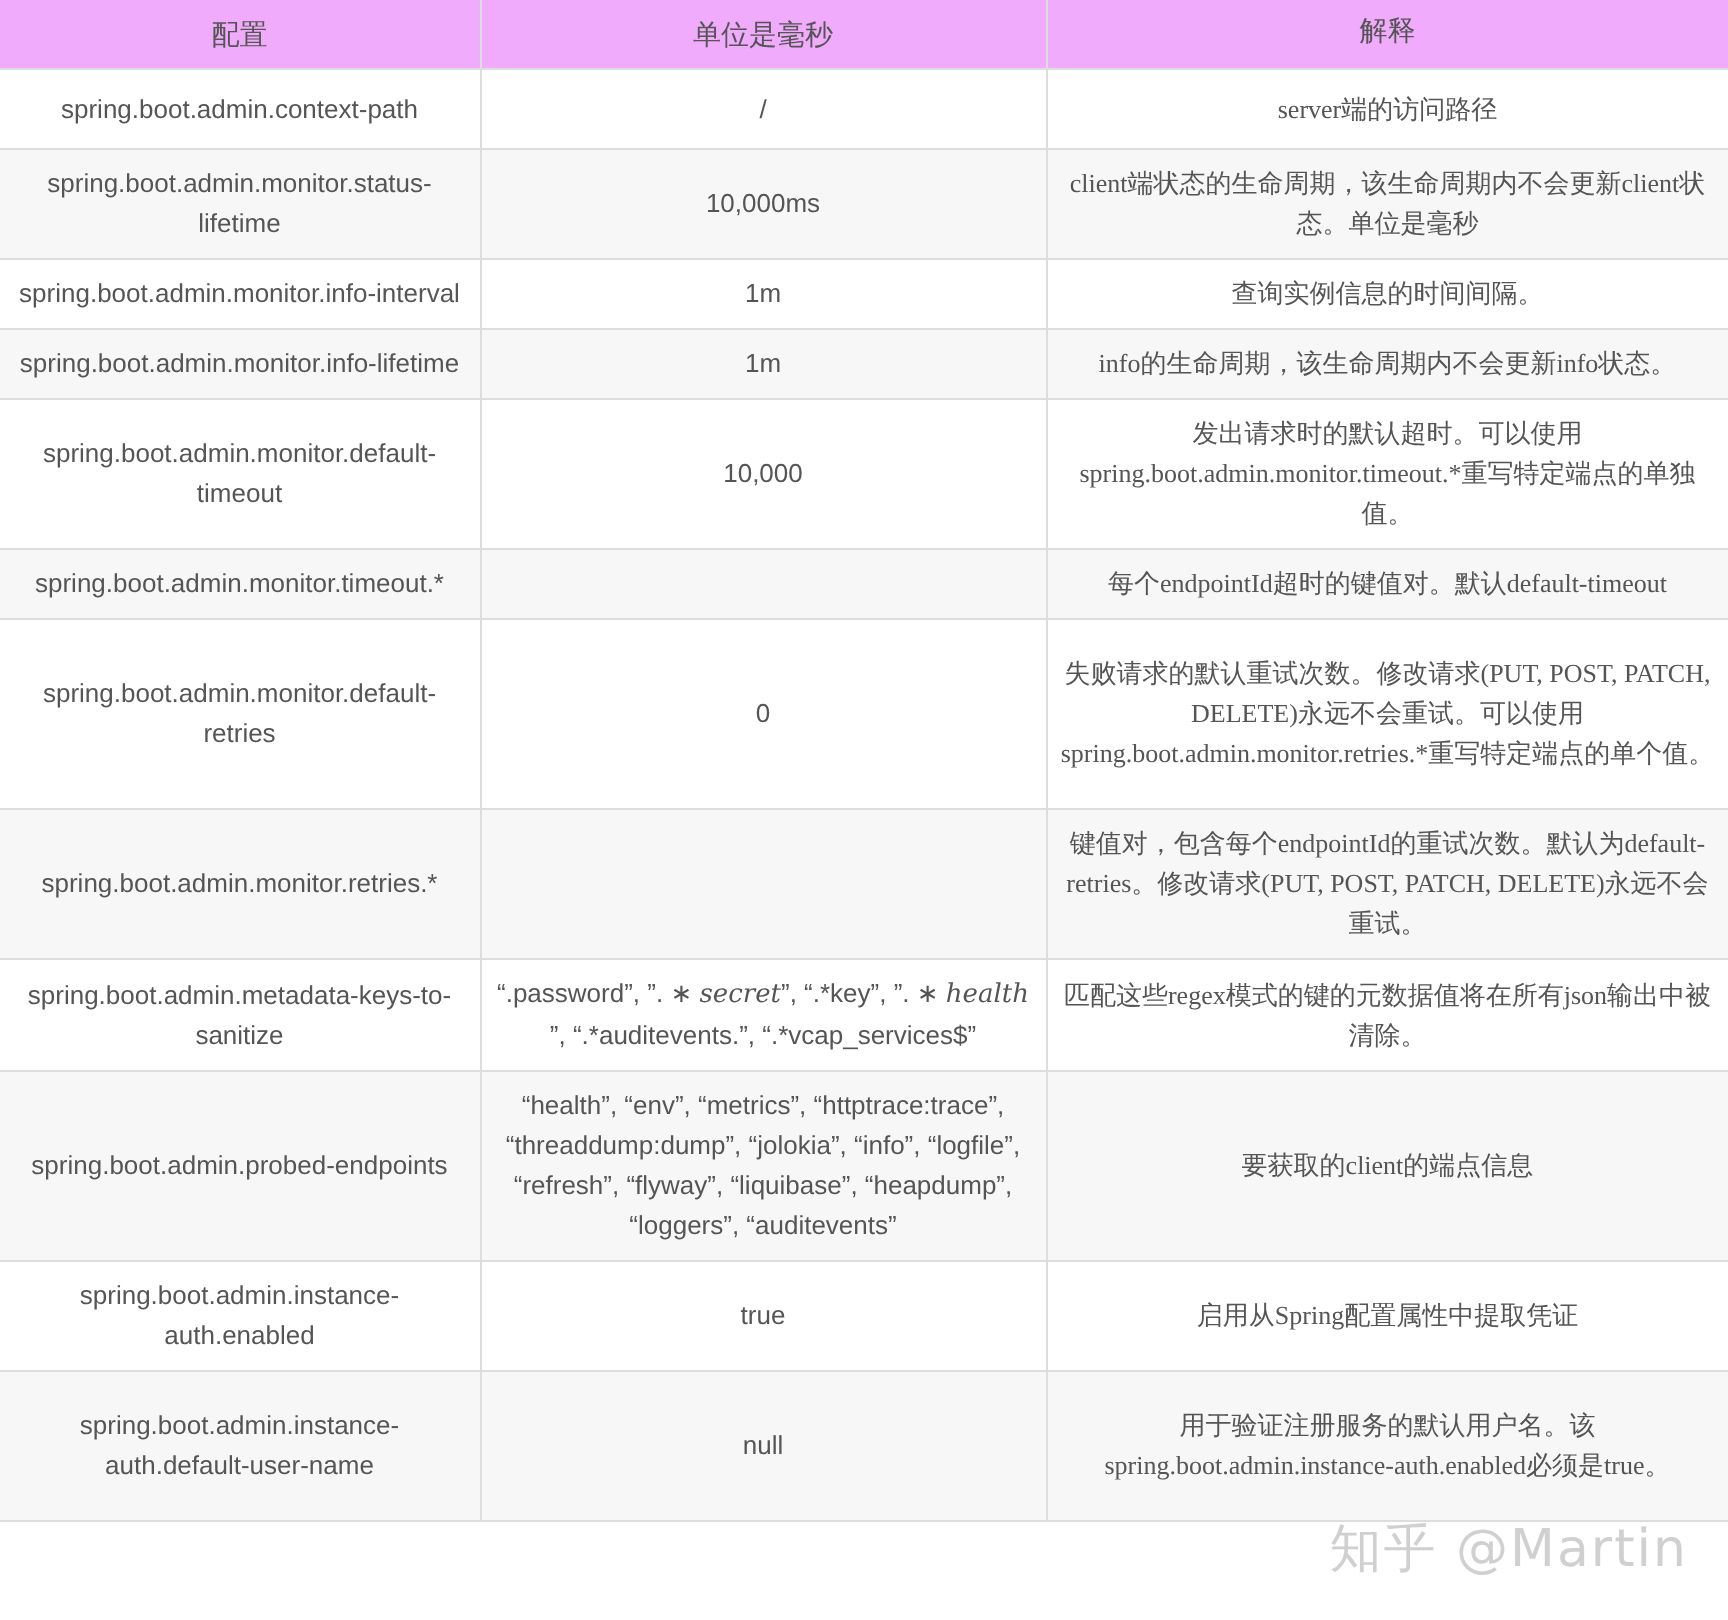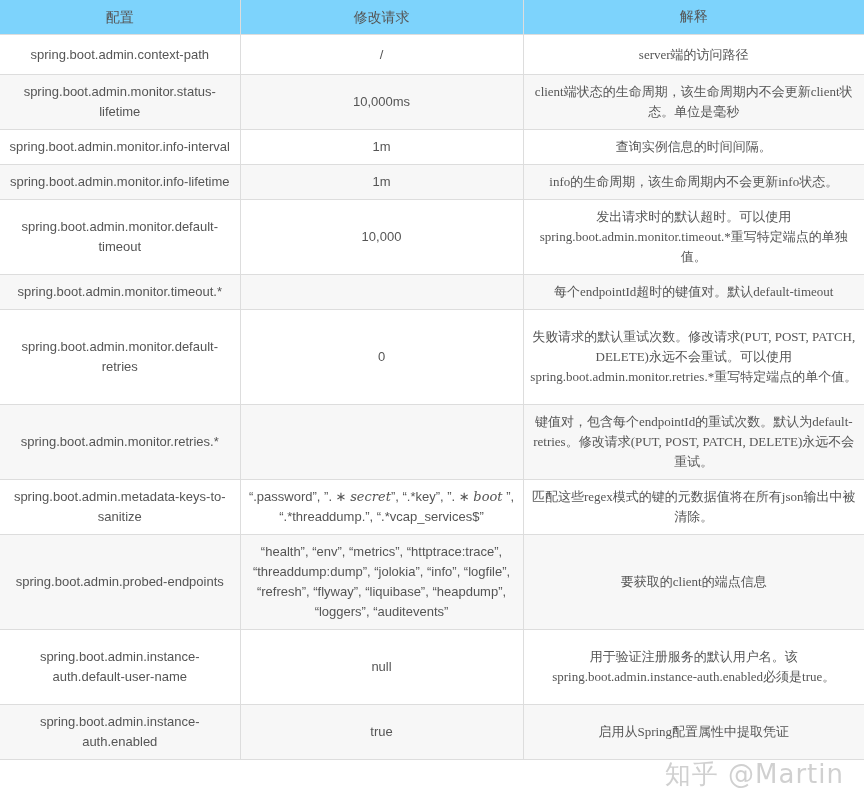--- a/index.html
+++ b/index.html
@@ -5,21 +5,21 @@
   html, body { margin: 0; padding: 0; background: #ffffff; }
   body { width: 864px; height: 810px; overflow: hidden; position: relative;
          font-family: "Liberation Sans", "DejaVu Sans", sans-serif; color: #555555; }
   table.config-table { border-collapse: collapse; width: 864px; table-layout: fixed; }
   table.config-table col.c1 { width: 240px; }
   table.config-table col.c2 { width: 283px; }
   table.config-table col.c3 { width: 341px; }
   th, td { border: 1px solid #dddddd; text-align: center; vertical-align: middle;
            font-size: 13px; line-height: 20px; padding: 7px 6px; font-weight: normal;
            word-wrap: break-word; overflow-wrap: break-word; }
-  thead th { background: #7dd3fc; color: #555555; font-size: 14px; height: 20px; padding: 7px 6px; }
+  thead th { background: #f0abfc; color: #555555; font-size: 14px; height: 20px; padding: 7px 6px; }
   tbody tr:nth-child(odd) td { background: #ffffff; }
   tbody tr:nth-child(even) td { background: #f7f7f7; }
   th:first-child, td:first-child { border-left: none; }
   th:last-child, td:last-child { border-right: none; font-family: Liberation Serif, serif; }
   thead th { border-top: none; }
   .math { font-family: "DejaVu Serif", "Liberation Serif", serif; font-style: italic; }
   .watermark { position: absolute; right: 20px; bottom: 18px; font-size: 26px; color: rgba(120,120,120,0.35);
                letter-spacing: 1px; pointer-events: none; font-family: "DejaVu Sans", sans-serif; }
 </style>
 </head>
@@ -27,21 +27,21 @@
 
 <table class="config-table">
   <colgroup>
       <col class="c1">
       <col class="c2">
       <col class="c3">
     </colgroup>
   <thead>
     <tr>
       <th>配置</th>
-      <th>修改请求</th>
+      <th>单位是毫秒</th>
       <th>解释</th>
     </tr>
   </thead>
   <tbody>
     <tr style="height:40px">
       <td>spring.boot.admin.context-path</td>
       <td>/</td>
       <td>server端的访问路径</td>
     </tr>
     <tr style="height:55px">
@@ -74,34 +74,34 @@
       <td>0</td>
       <td>失败请求的默认重试次数。修改请求(PUT, POST, PATCH, DELETE)永远不会重试。可以使用spring.boot.admin.monitor.retries.*重写特定端点的单个值。</td>
     </tr>
     <tr style="height:75px">
       <td>spring.boot.admin.monitor.retries.*</td>
       <td></td>
       <td>键值对，包含每个endpointId的重试次数。默认为default-retries。修改请求(PUT, POST, PATCH, DELETE)永远不会重试。</td>
     </tr>
     <tr style="height:55px">
       <td>spring.boot.admin.metadata-keys-to-sanitize</td>
-      <td><span>“.password”, ”. ∗ </span><span class="math">secret</span><span>”, “.*key”, ”. ∗ </span><span class="math">boot</span><span> ”, “.*threaddump.”, “.*vcap_services$”</span></td>
+      <td><span>“.password”, ”. ∗ </span><span class="math">secret</span><span>”, “.*key”, ”. ∗ </span><span class="math">health</span><span> ”, “.*auditevents.”, “.*vcap_services$”</span></td>
       <td>匹配这些regex模式的键的元数据值将在所有json输出中被清除。</td>
     </tr>
     <tr style="height:95px">
       <td>spring.boot.admin.probed-endpoints</td>
       <td>“health”, “env”, “metrics”, “httptrace:trace”, “threaddump:dump”, “jolokia”, “info”, “logfile”, “refresh”, “flyway”, “liquibase”, “heapdump”, “loggers”, “auditevents”</td>
       <td>要获取的client的端点信息</td>
     </tr>
+    <tr style="height:55px">
+      <td>spring.boot.admin.instance-auth.enabled</td>
+      <td>true</td>
+      <td>启用从Spring配置属性中提取凭证</td>
+    </tr>
     <tr style="height:75px">
       <td>spring.boot.admin.instance-auth.default-user-name</td>
       <td>null</td>
       <td>用于验证注册服务的默认用户名。该spring.boot.admin.instance-auth.enabled必须是true。</td>
-    </tr>
-    <tr style="height:55px">
-      <td>spring.boot.admin.instance-auth.enabled</td>
-      <td>true</td>
-      <td>启用从Spring配置属性中提取凭证</td>
     </tr>
   </tbody>
 </table>
 
 <div class="watermark">知乎 @Martin</div>
 
 </body></html>

